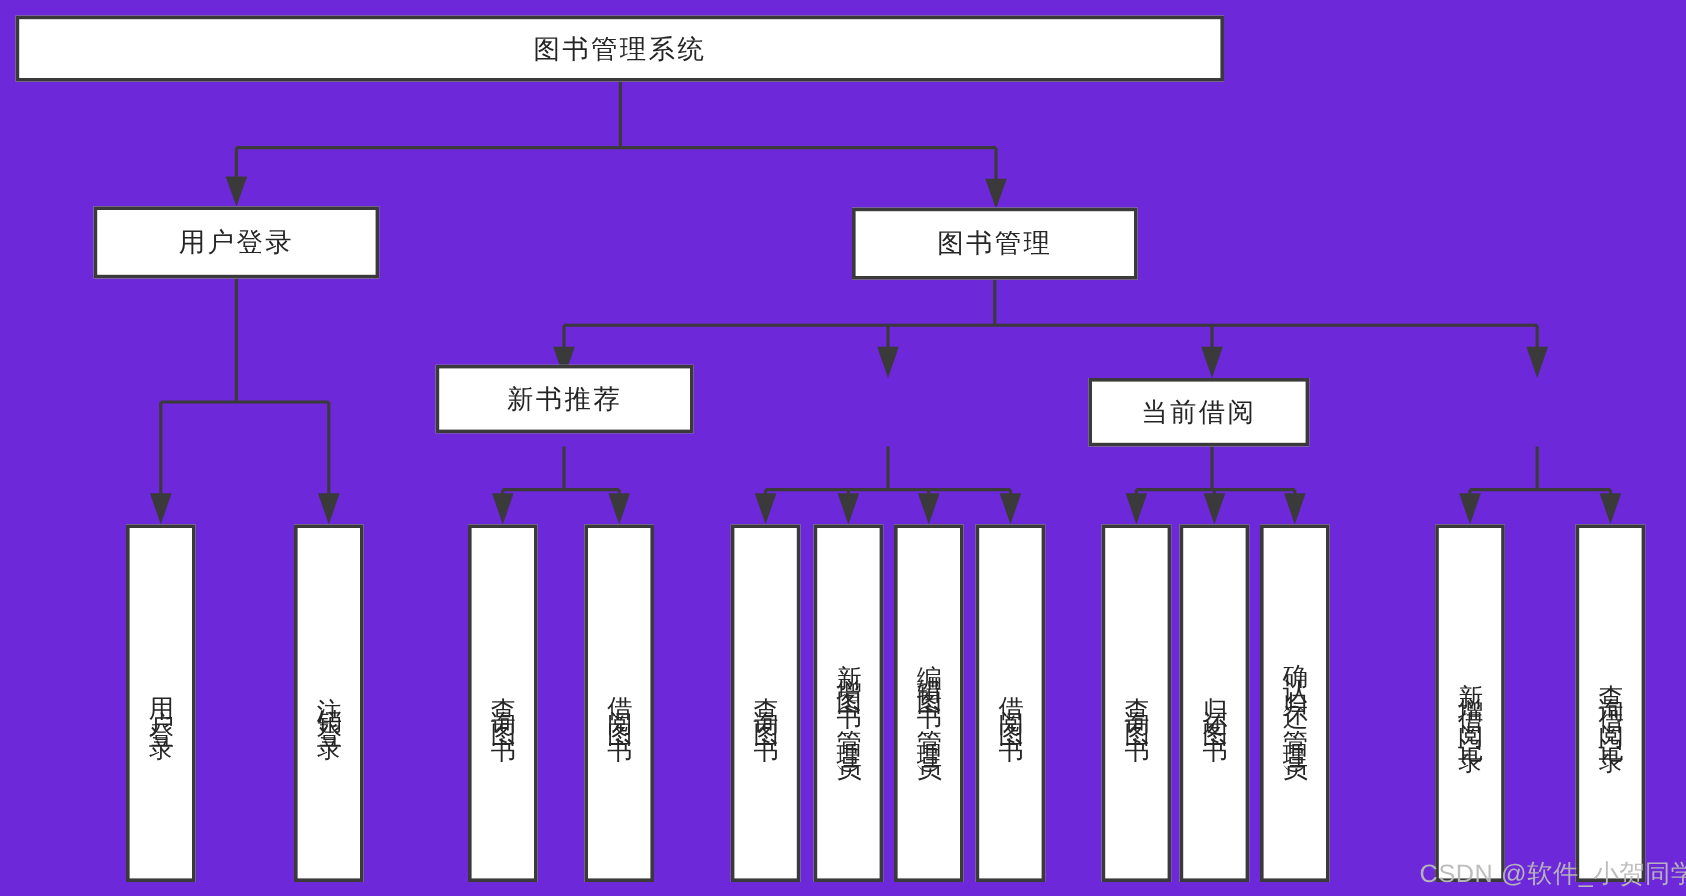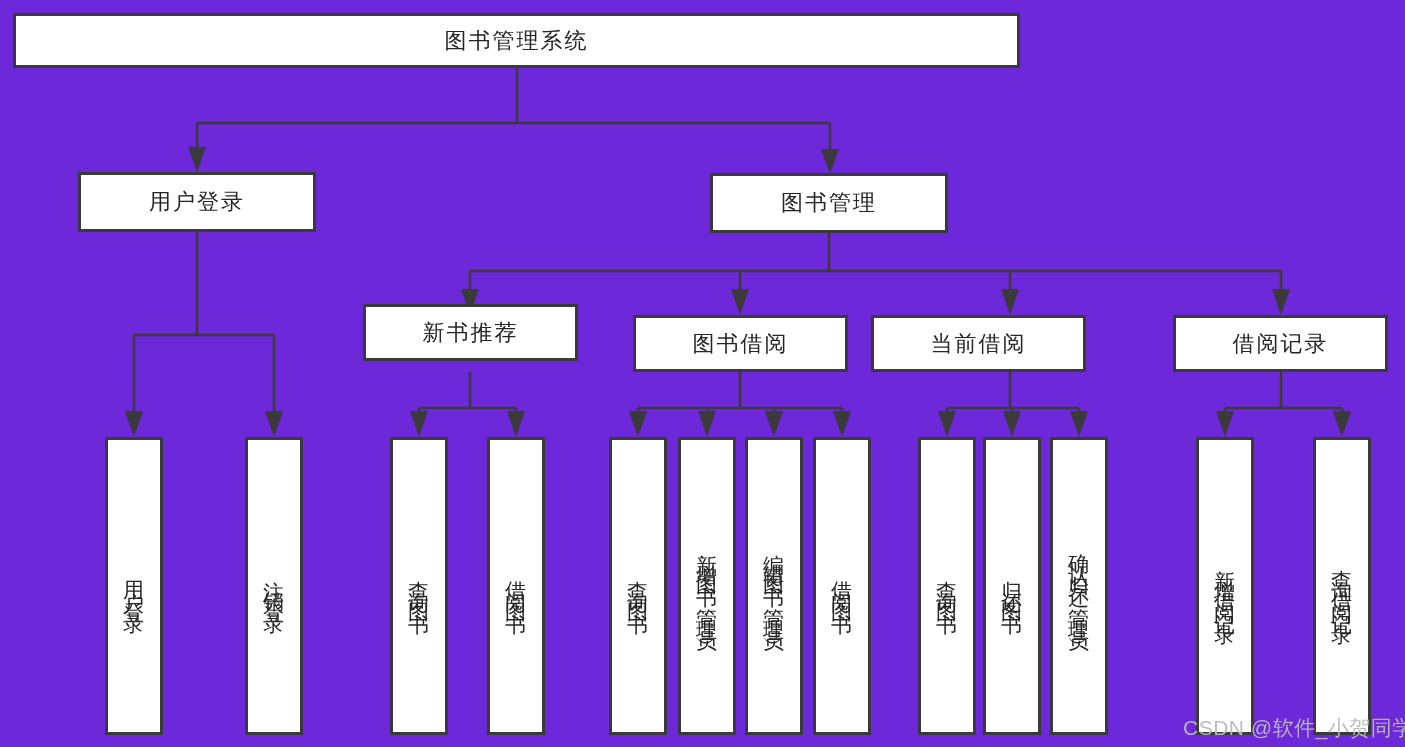--- a/index.html
+++ b/index.html
@@ -108,28 +108,22 @@
   <div class="node hbox" style="left:78px; top:172px; width:238px; height:60px">
     <span class="lbl">用户登录</span>
   </div>
   <div class="node hbox" style="left:710px; top:173px; width:238px; height:60px">
     <span class="lbl">图书管理</span>
   </div>
 
   <div class="node hbox" style="left:363px; top:304px; width:215px; height:57px">
     <span class="lbl">新书推荐</span>
   </div>
-  <div class="node hbox" style="left:633px; top:315px; width:215px; height:57px">
-    <span class="lbl">图书借阅</span>
-  </div>
-  <div class="node hbox" style="left:871px; top:315px; width:215px; height:57px">
+  <div class="node hbox" style="left:907px; top:315px; width:184px; height:57px">
     <span class="lbl">当前借阅</span>
-  </div>
-  <div class="node hbox" style="left:1173px; top:315px; width:215px; height:57px">
-    <span class="lbl">借阅记录</span>
   </div>
 
   <div class="node vbox" style="left:105px; top:437px; width:58px; height:298px">
     <span class="lbl">用户登录</span>
   </div>
   <div class="node vbox" style="left:245px; top:437px; width:58px; height:298px">
     <span class="lbl">注销登录</span>
   </div>
 
   <div class="node vbox" style="left:390px; top:437px; width:58px; height:298px">

